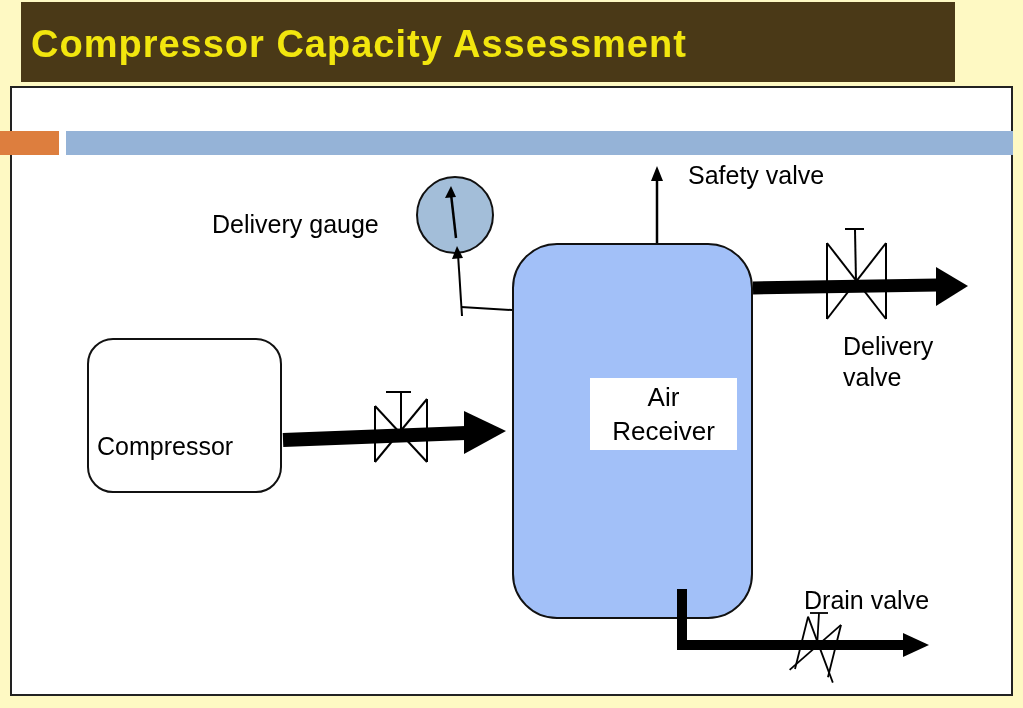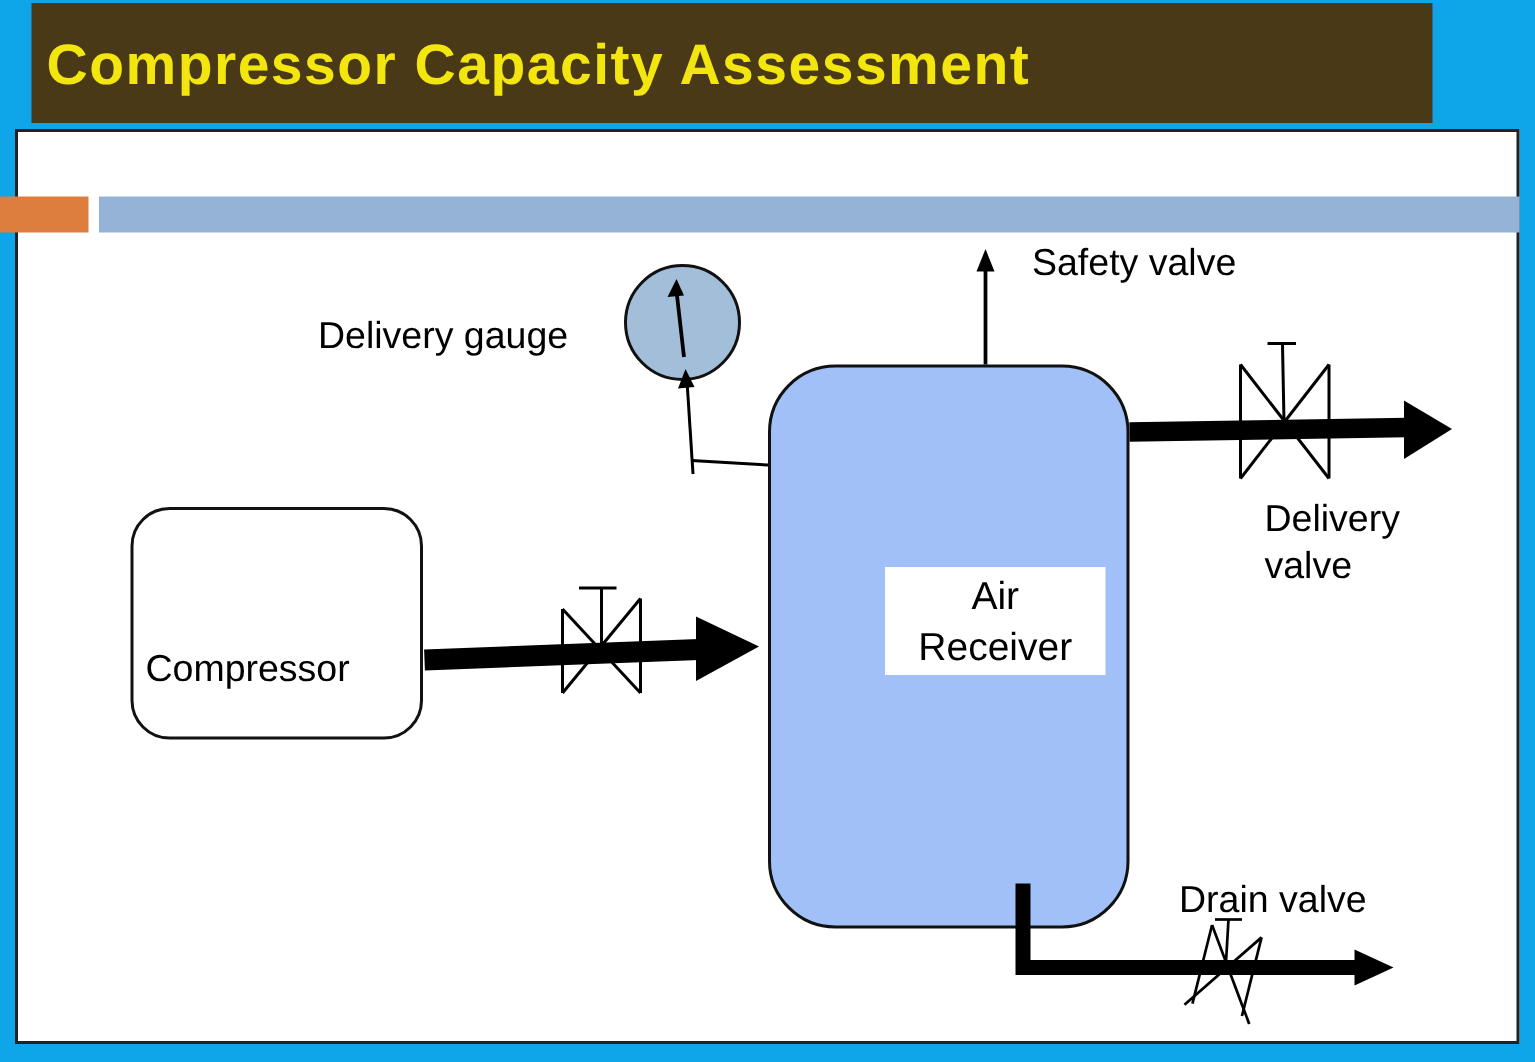--- a/index.html
+++ b/index.html
@@ -1,16 +1,16 @@
 <!DOCTYPE html>
 <html style="--title-bg: #4a3917; --title-text: #f2e60e; --accent-orange: #dd7e3e; --band-blue: #95b3d7; --receiver-fill: #a2c0f8; --gauge-fill: #a3bed9; --line-black: #000000;"><head>
 <meta charset="utf-8">
 <style>
   html,body{margin:0;padding:0;background:#fff;}
-  #slide{position:relative;width:1023px;height:708px;background:#0ea5e9;overflow:hidden;
+  #slide{position:relative;width:1023px;height:708px;background:#fef9c3;overflow:hidden;
          font-family:"Liberation Sans", sans-serif;color:#000;}
 
   
   #title-bar{position:absolute;left:21px;top:2px;width:934px;height:80px;
              background:var(--title-bg,#4a3917);}
   #title-text{position:absolute;left:10px;top:21px;font-size:38px;font-weight:bold;
               color:var(--title-text,#f2e60e);letter-spacing:1px;white-space:nowrap;}
 
   
   #content-frame{position:absolute;left:10px;top:86px;width:1003px;height:610px;
@@ -30,21 +30,21 @@
                 background:var(--receiver-fill,#a2c0f8);}
   #receiver-label-box{position:absolute;left:76px;top:133px;width:147px;height:72px;
                 background:#fff;display:flex;align-items:center;justify-content:center;
                 text-align:center;font-size:26px;line-height:34px;white-space:pre-line;}
 
   
   .diagram-label{position:absolute;font-size:25px;line-height:31px;white-space:pre-line;}
   #pressure-gauge-label{left:212px;top:209px;}
   #safety-valve-label{left:688px;top:160px;}
   #delivery-valve-label{left:843px;top:331px;}
-  #drain-valve-label{left:786px;top:585px;text-align:right;}
+  #drain-valve-label{left:804px;top:585px;text-align:right;}
 
   #overlay{position:absolute;left:0;top:0;pointer-events:none;}
   #overlay line, #overlay polyline{stroke:#000;}
 </style>
 </head>
 <body>
 
 <div id="slide">
 
   <div id="title-bar">

